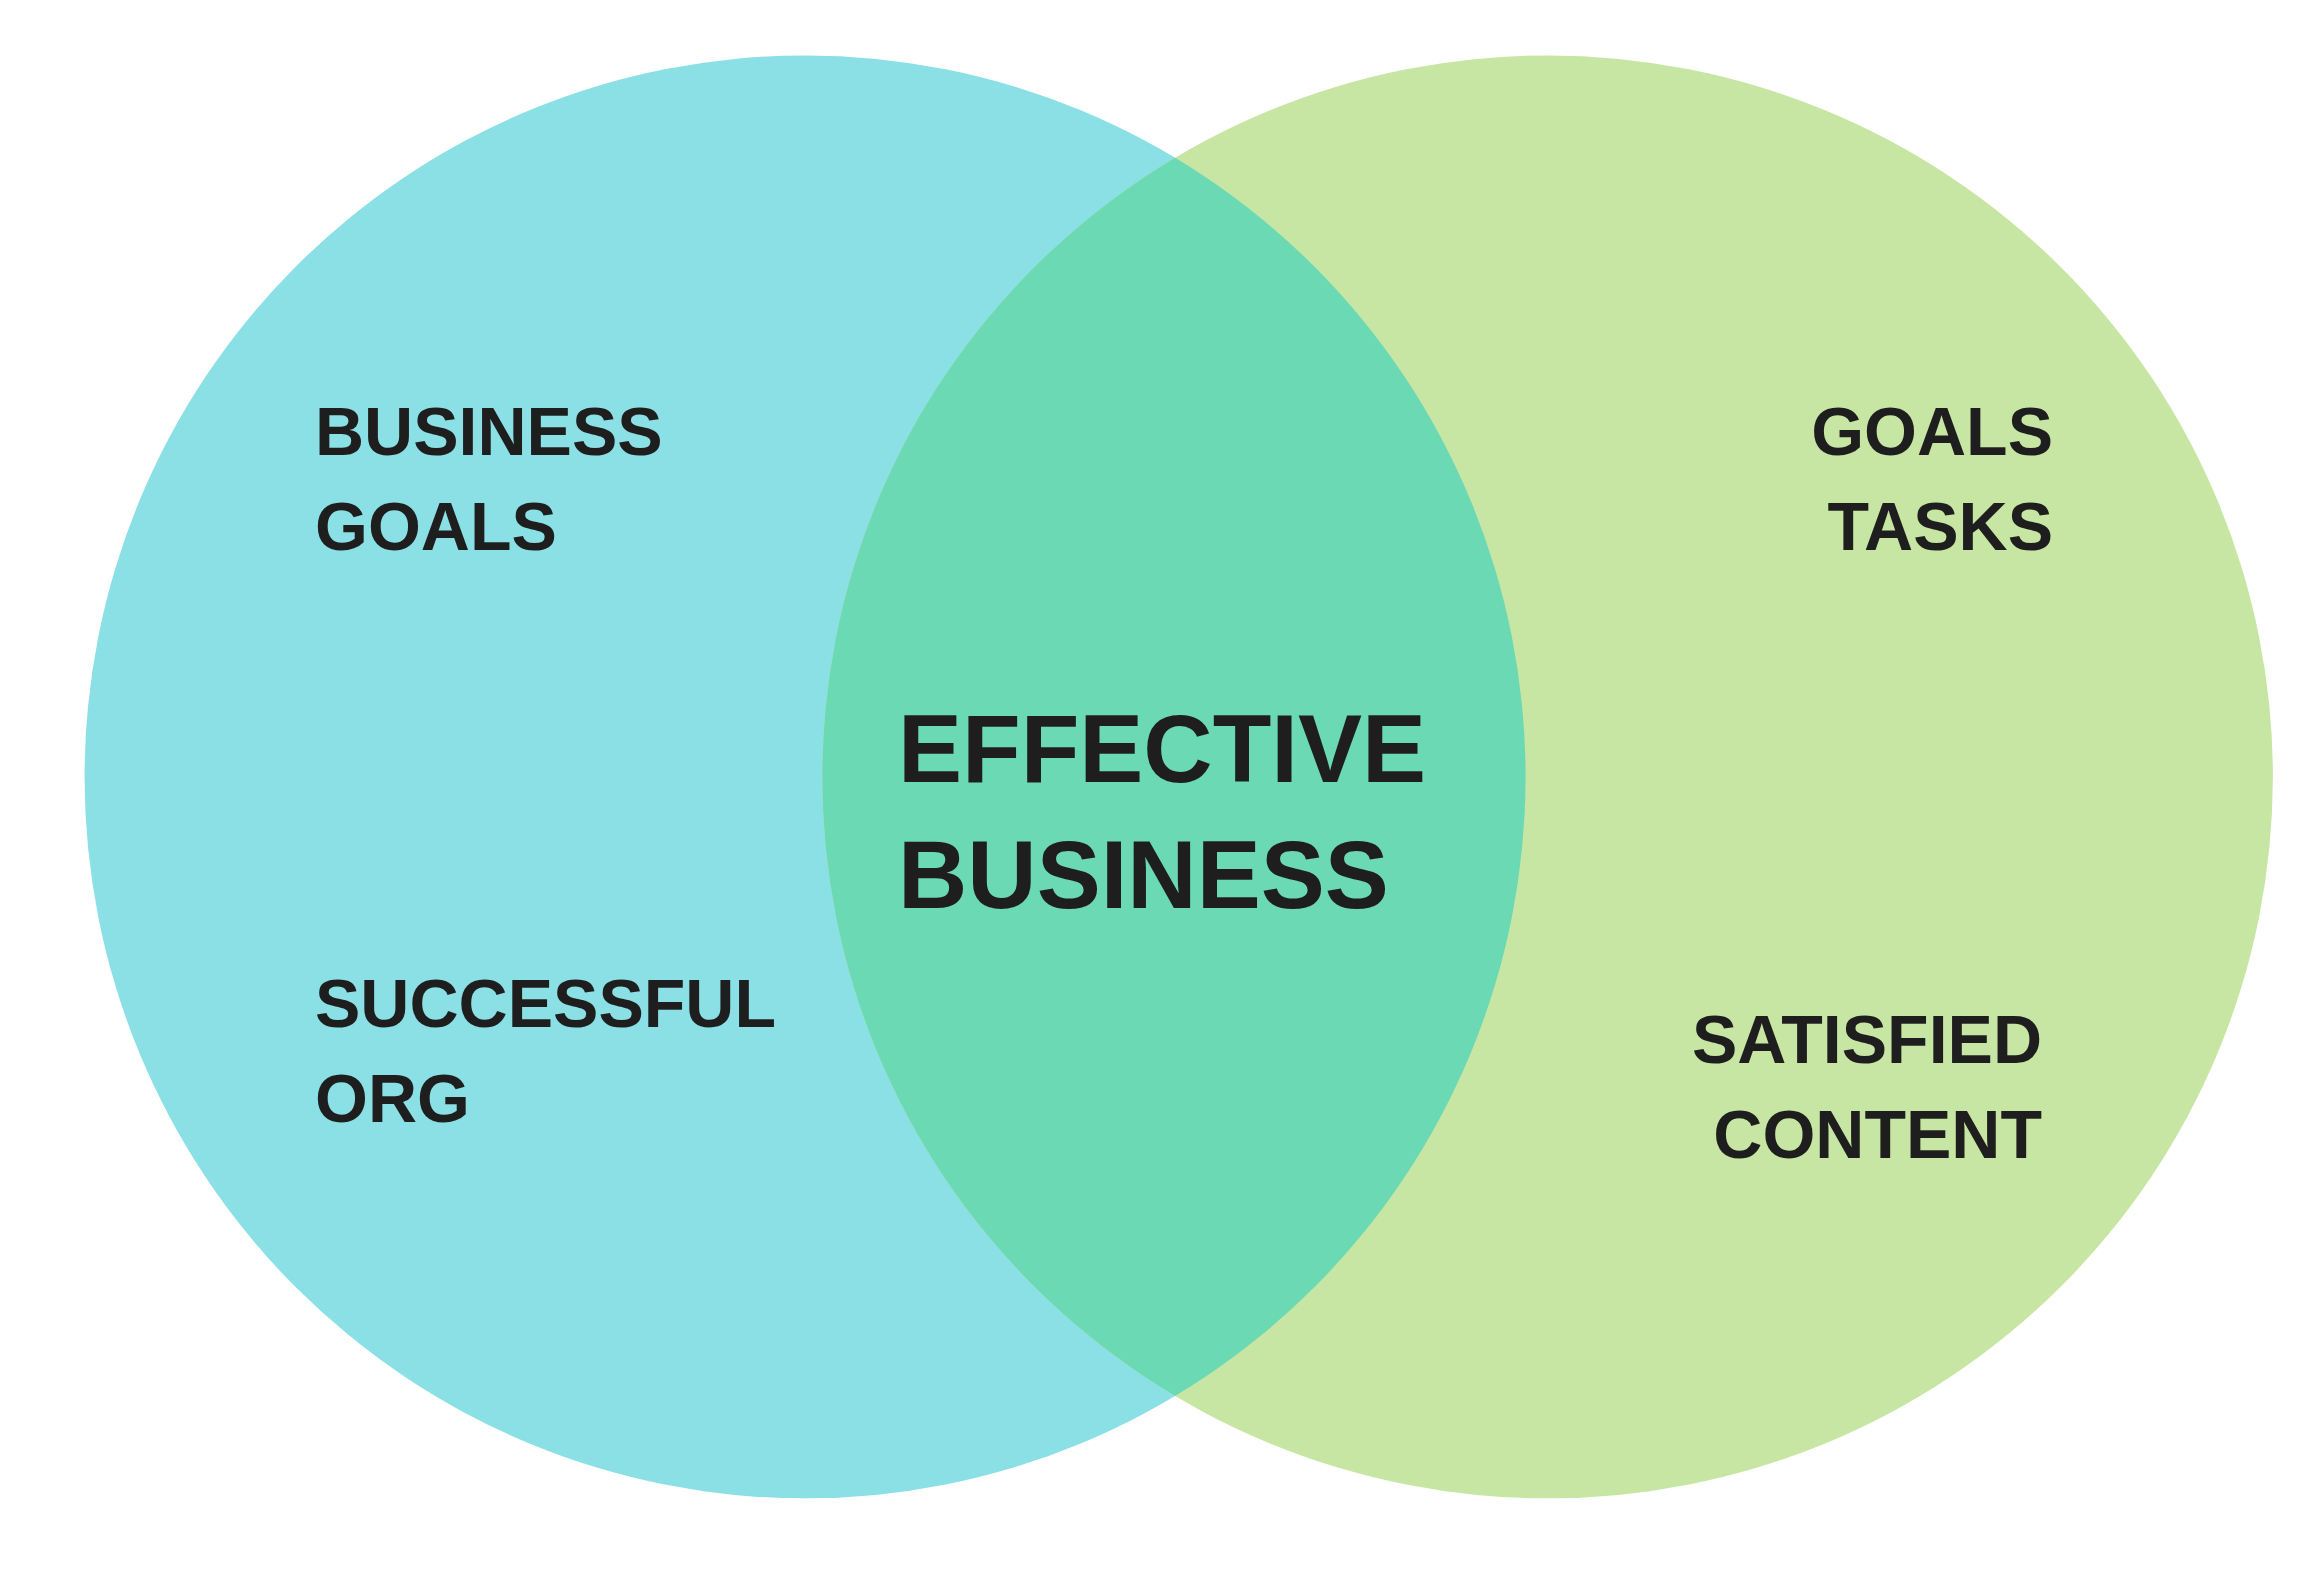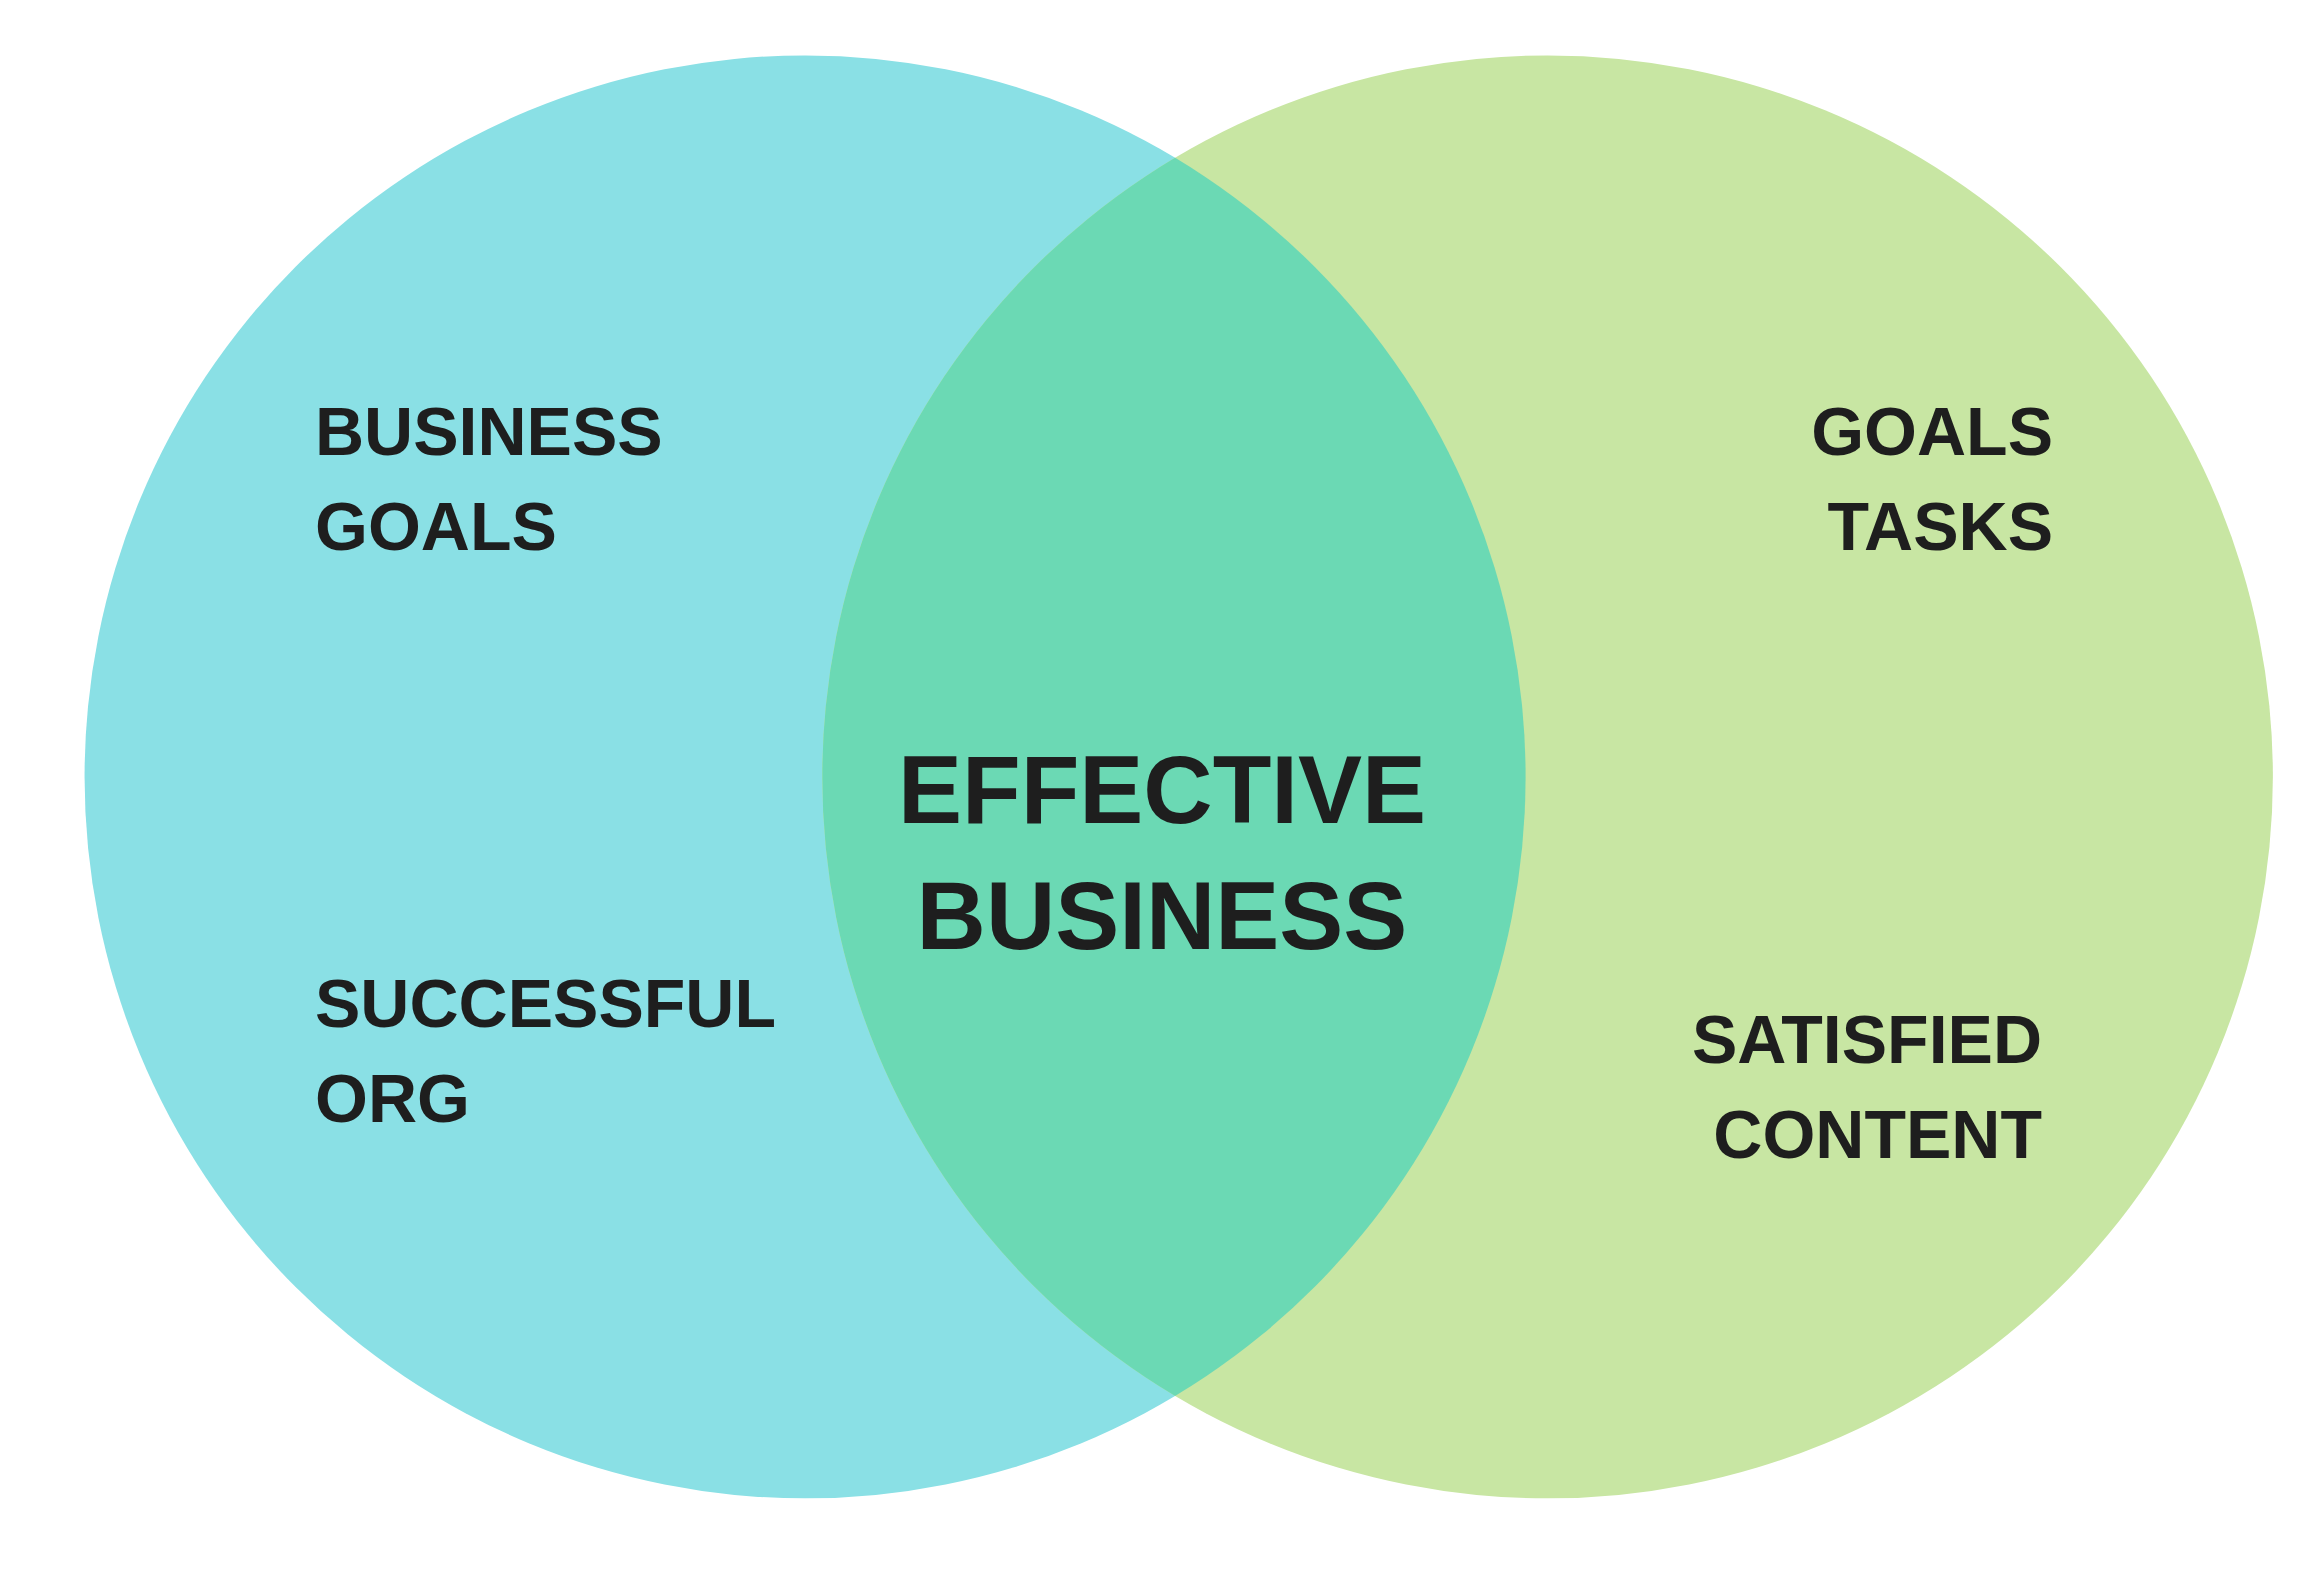--- a/index.html
+++ b/index.html
@@ -46,23 +46,22 @@
     top: 384px;
     text-align: right;
   }
   .label-satisfied {
     right: 282px;
     top: 992px;
     text-align: right;
   }
   .label-center {
     left: 1162px;
-    top: 727px;
+    top: 686px;
     transform: translateX(-50%);
-    text-align: center;
     font-size: 96px;
     line-height: 1.31;
   }
 </style>
 </head>
 <body>
 
 <div class="canvas">
 
   <svg class="venn-svg" viewBox="0 0 2431 1644" xmlns="http://www.w3.org/2000/svg">

